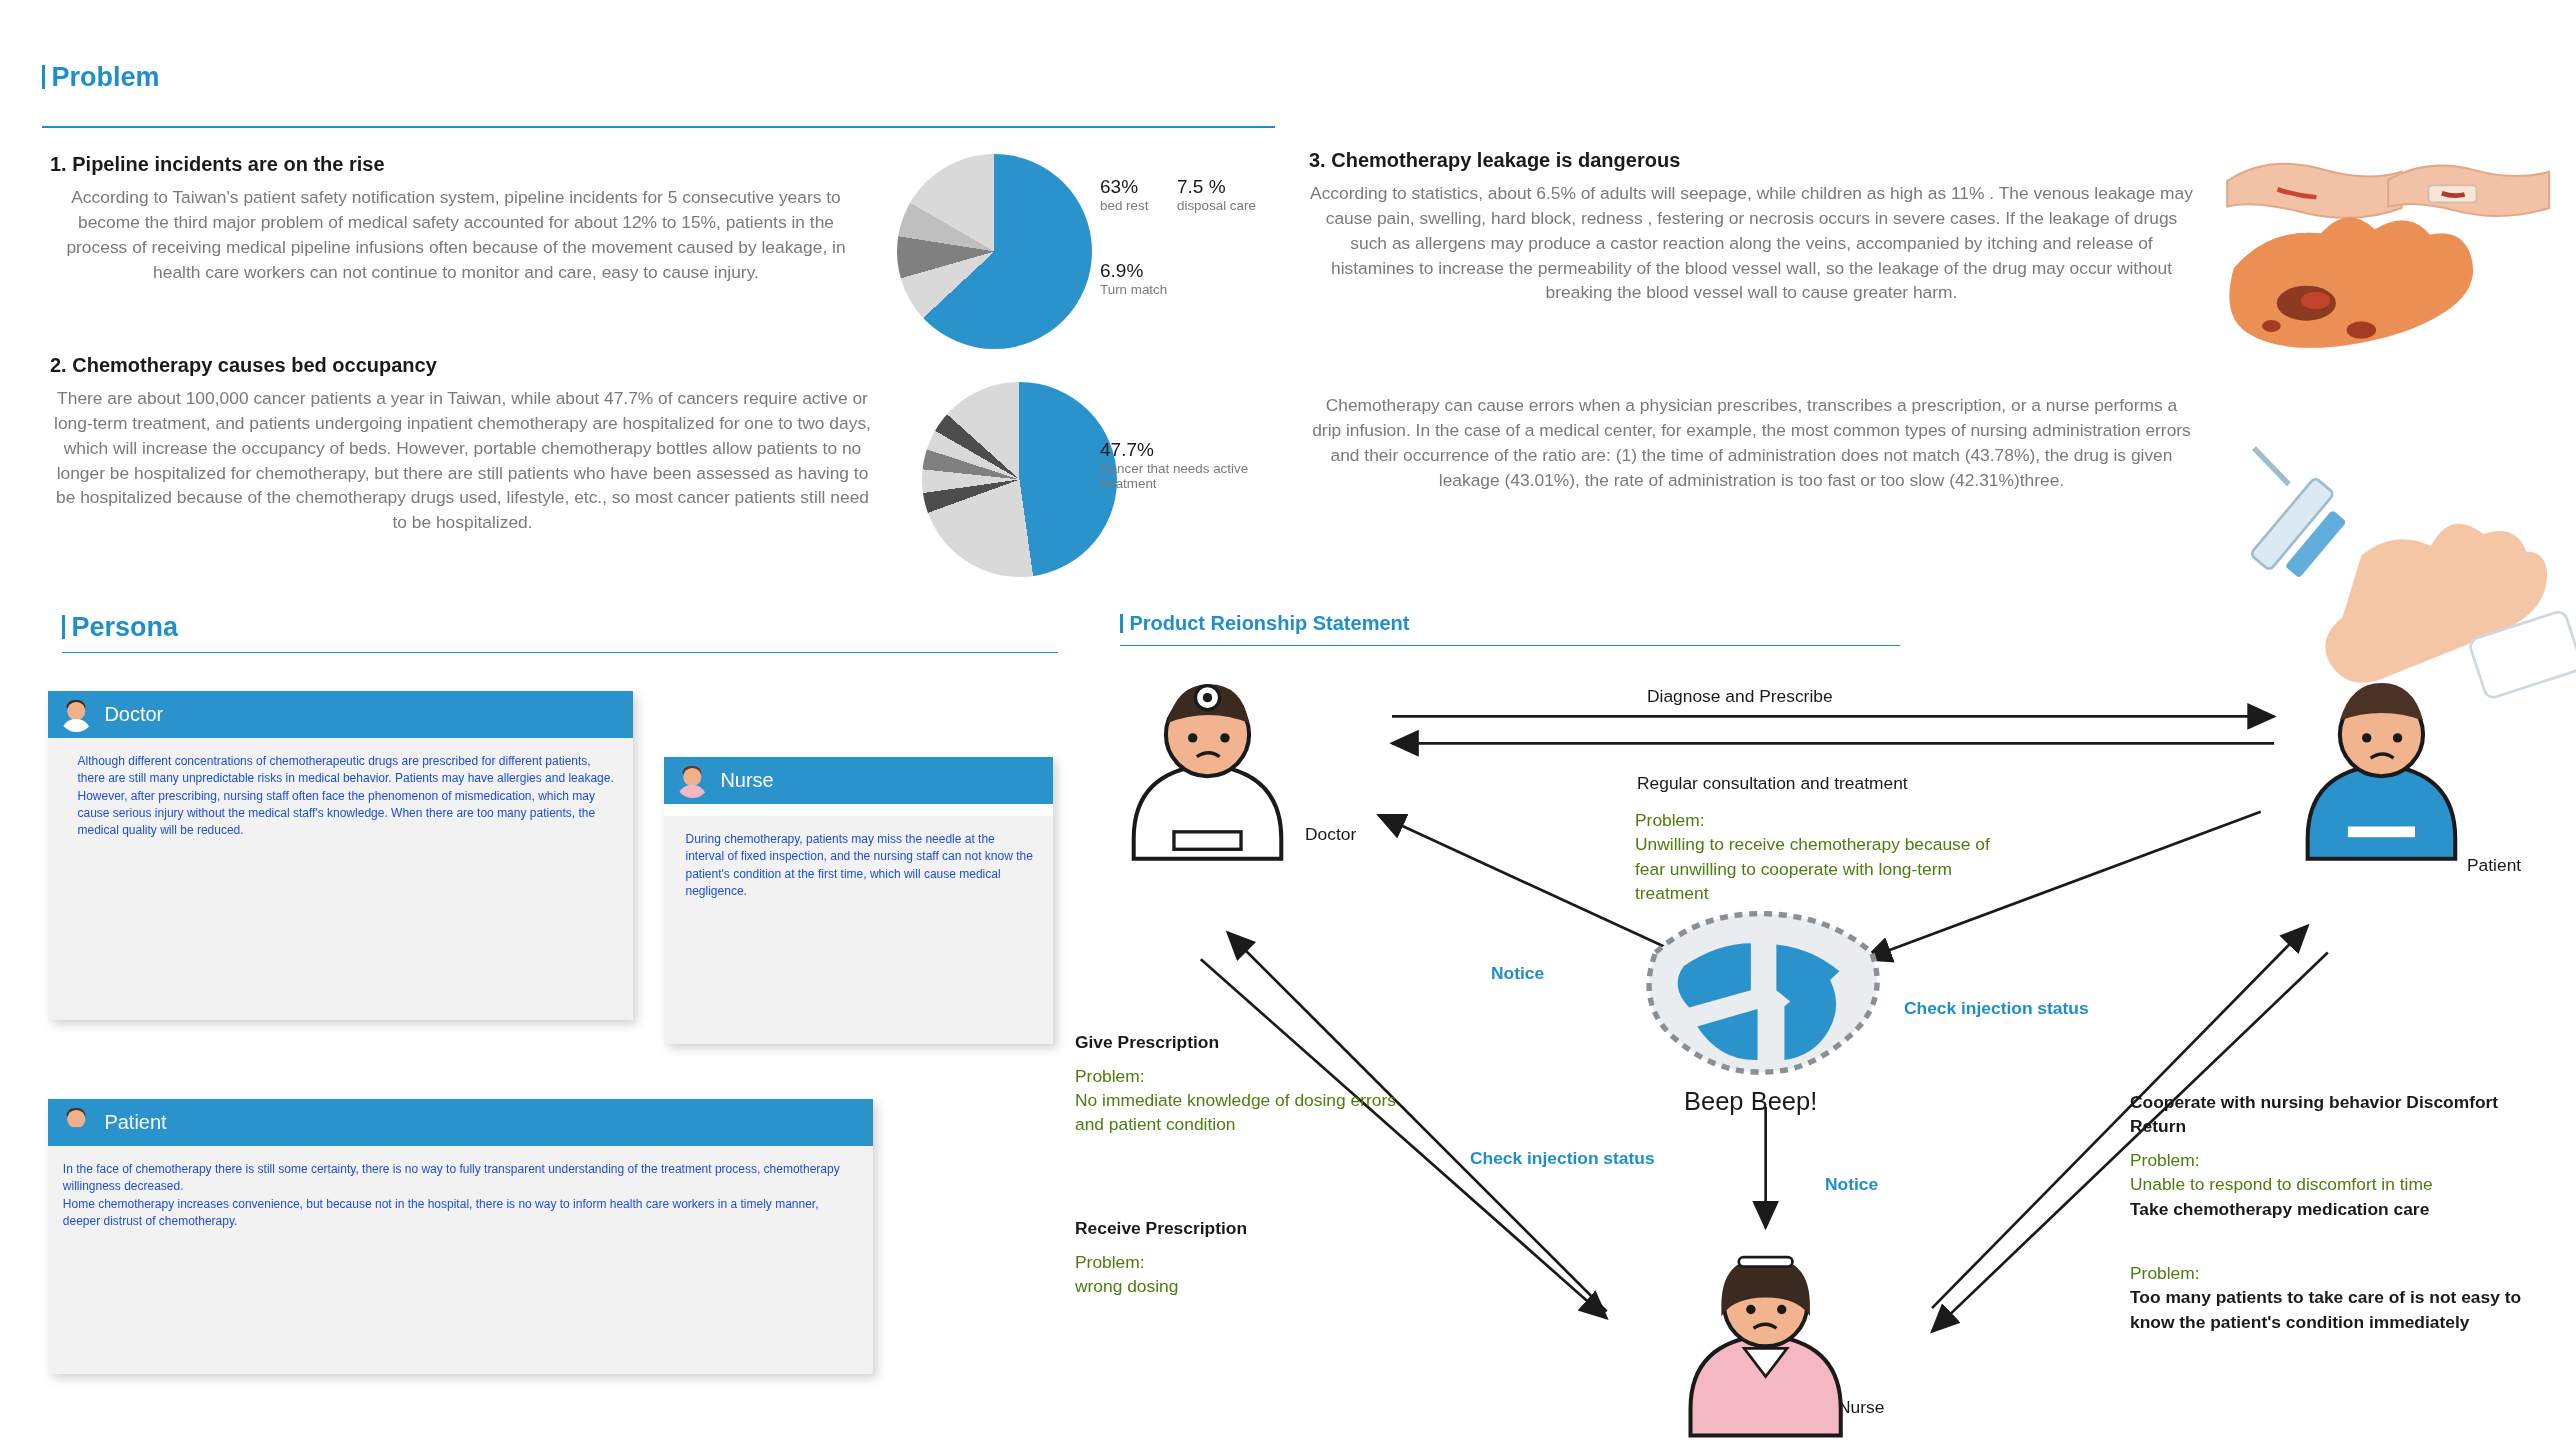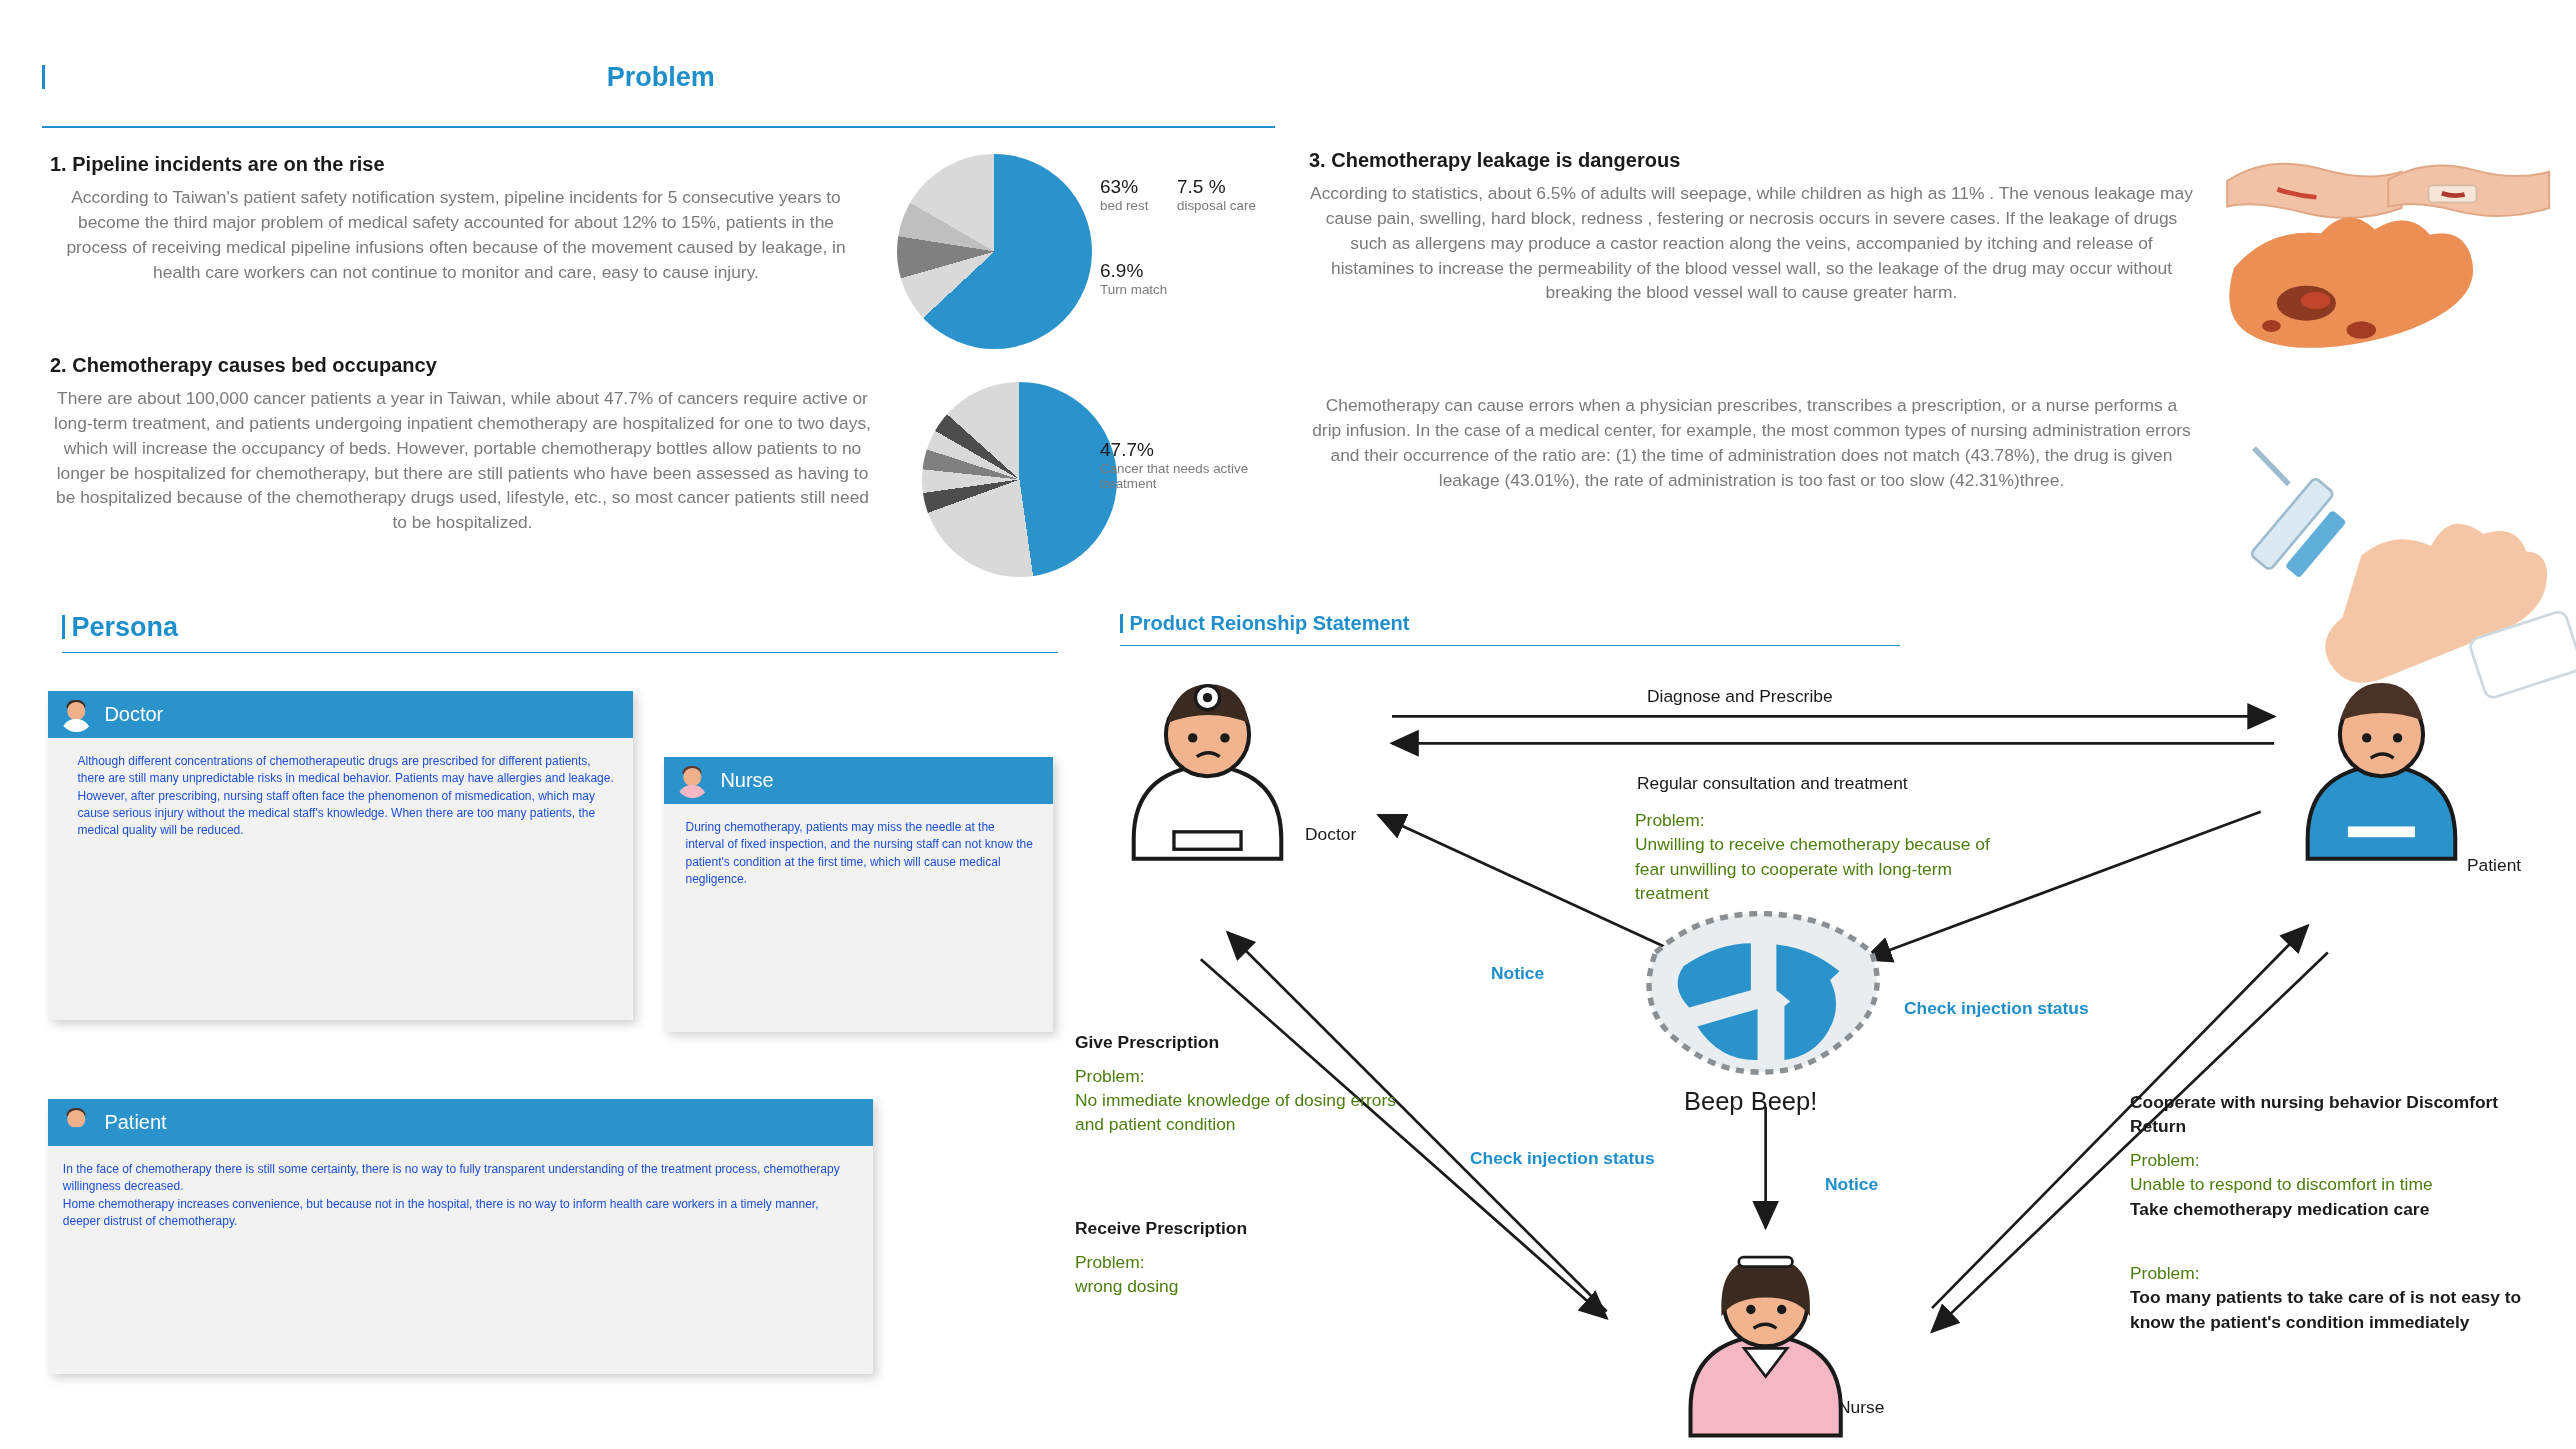--- a/index.html
+++ b/index.html
@@ -24,21 +24,21 @@
     content: "";
     position: absolute;
     left: 0; top: 2.7px;
     width: 3.4px; height: 24px;
     background: #1f8fcc;
   }
   .rule { height: 2px; background: #1f8fcc; }
   .body-text { color: #7a7a7a; line-height: 1.42; }
 
   
-  #problem-section { position: absolute; left: 42px; top: 62px; width: 1228px; justify-content: center; }
+  #problem-section { position: absolute; left: 42px; top: 62px; width: 1228px; }
   #problem-rule { position: absolute; left: 42px; top: 126px; width: 1233px; }
 
   .prob-item-title { font-size: 20px; color: #1a1a1a; font-weight: 600; }
   .prob-item-body { font-size: 17.4px; text-align: center; }
 
   #p1 { position: absolute; left: 50px; top: 153px; width: 845px; }
   #p1 .prob-item-body { margin-top: 9.4px; width: 812px; }
   #p2 { position: absolute; left: 50px; top: 354px; width: 872px; }
   #p2 .prob-item-body { margin-top: 9.4px; width: 825px; }
 
@@ -66,21 +66,21 @@
   }
   .persona-head .nm { margin-left: 10.7px; font-weight: 400; }
   .persona-body {
     background: #f2f2f2; color: #1d4ed8; font-size: 12px; line-height: 1.45;
     padding: 14.8px 17.4px 17.4px 29.5px;
   }
 
   #card-doctor { left: 48px; top: 691px; width: 585px; }
   #card-doctor .persona-body { min-height: 282px; }
   #card-nurse { left: 664px; top: 757px; width: 389px; }
-  #card-nurse .persona-body { min-height: 228px; padding-left: 21.5px; }
+  #card-nurse .persona-body { min-height: 228px; padding-left: 21.5px; margin-top: 12px; }
   #card-patient { left: 48px; top: 1099px; width: 825px; }
   #card-patient .persona-body { min-height: 228px; padding-left: 14.8px; }
 
   
   .avatar { width: 35px; height: 35px; border-radius: 50%; flex: 0 0 auto; position: relative; overflow: hidden; }
   .avatar .face { position: absolute; left: 50%; top: 5.4px; transform: translateX(-50%); width: 17.4px; height: 17.4px; border-radius: 50%; background: #f0b08a; }
   .avatar .hair { position: absolute; left: 50%; top: 2.7px; transform: translateX(-50%); width: 19px; height: 8.7px; border-radius: 9.4px 9.4px 0 0; }
   .avatar .body { position: absolute; left: 50%; bottom: 0; transform: translateX(-50%); width: 28px; height: 13.4px; border-radius: 13.4px 13.4px 0 0; }
 
   

